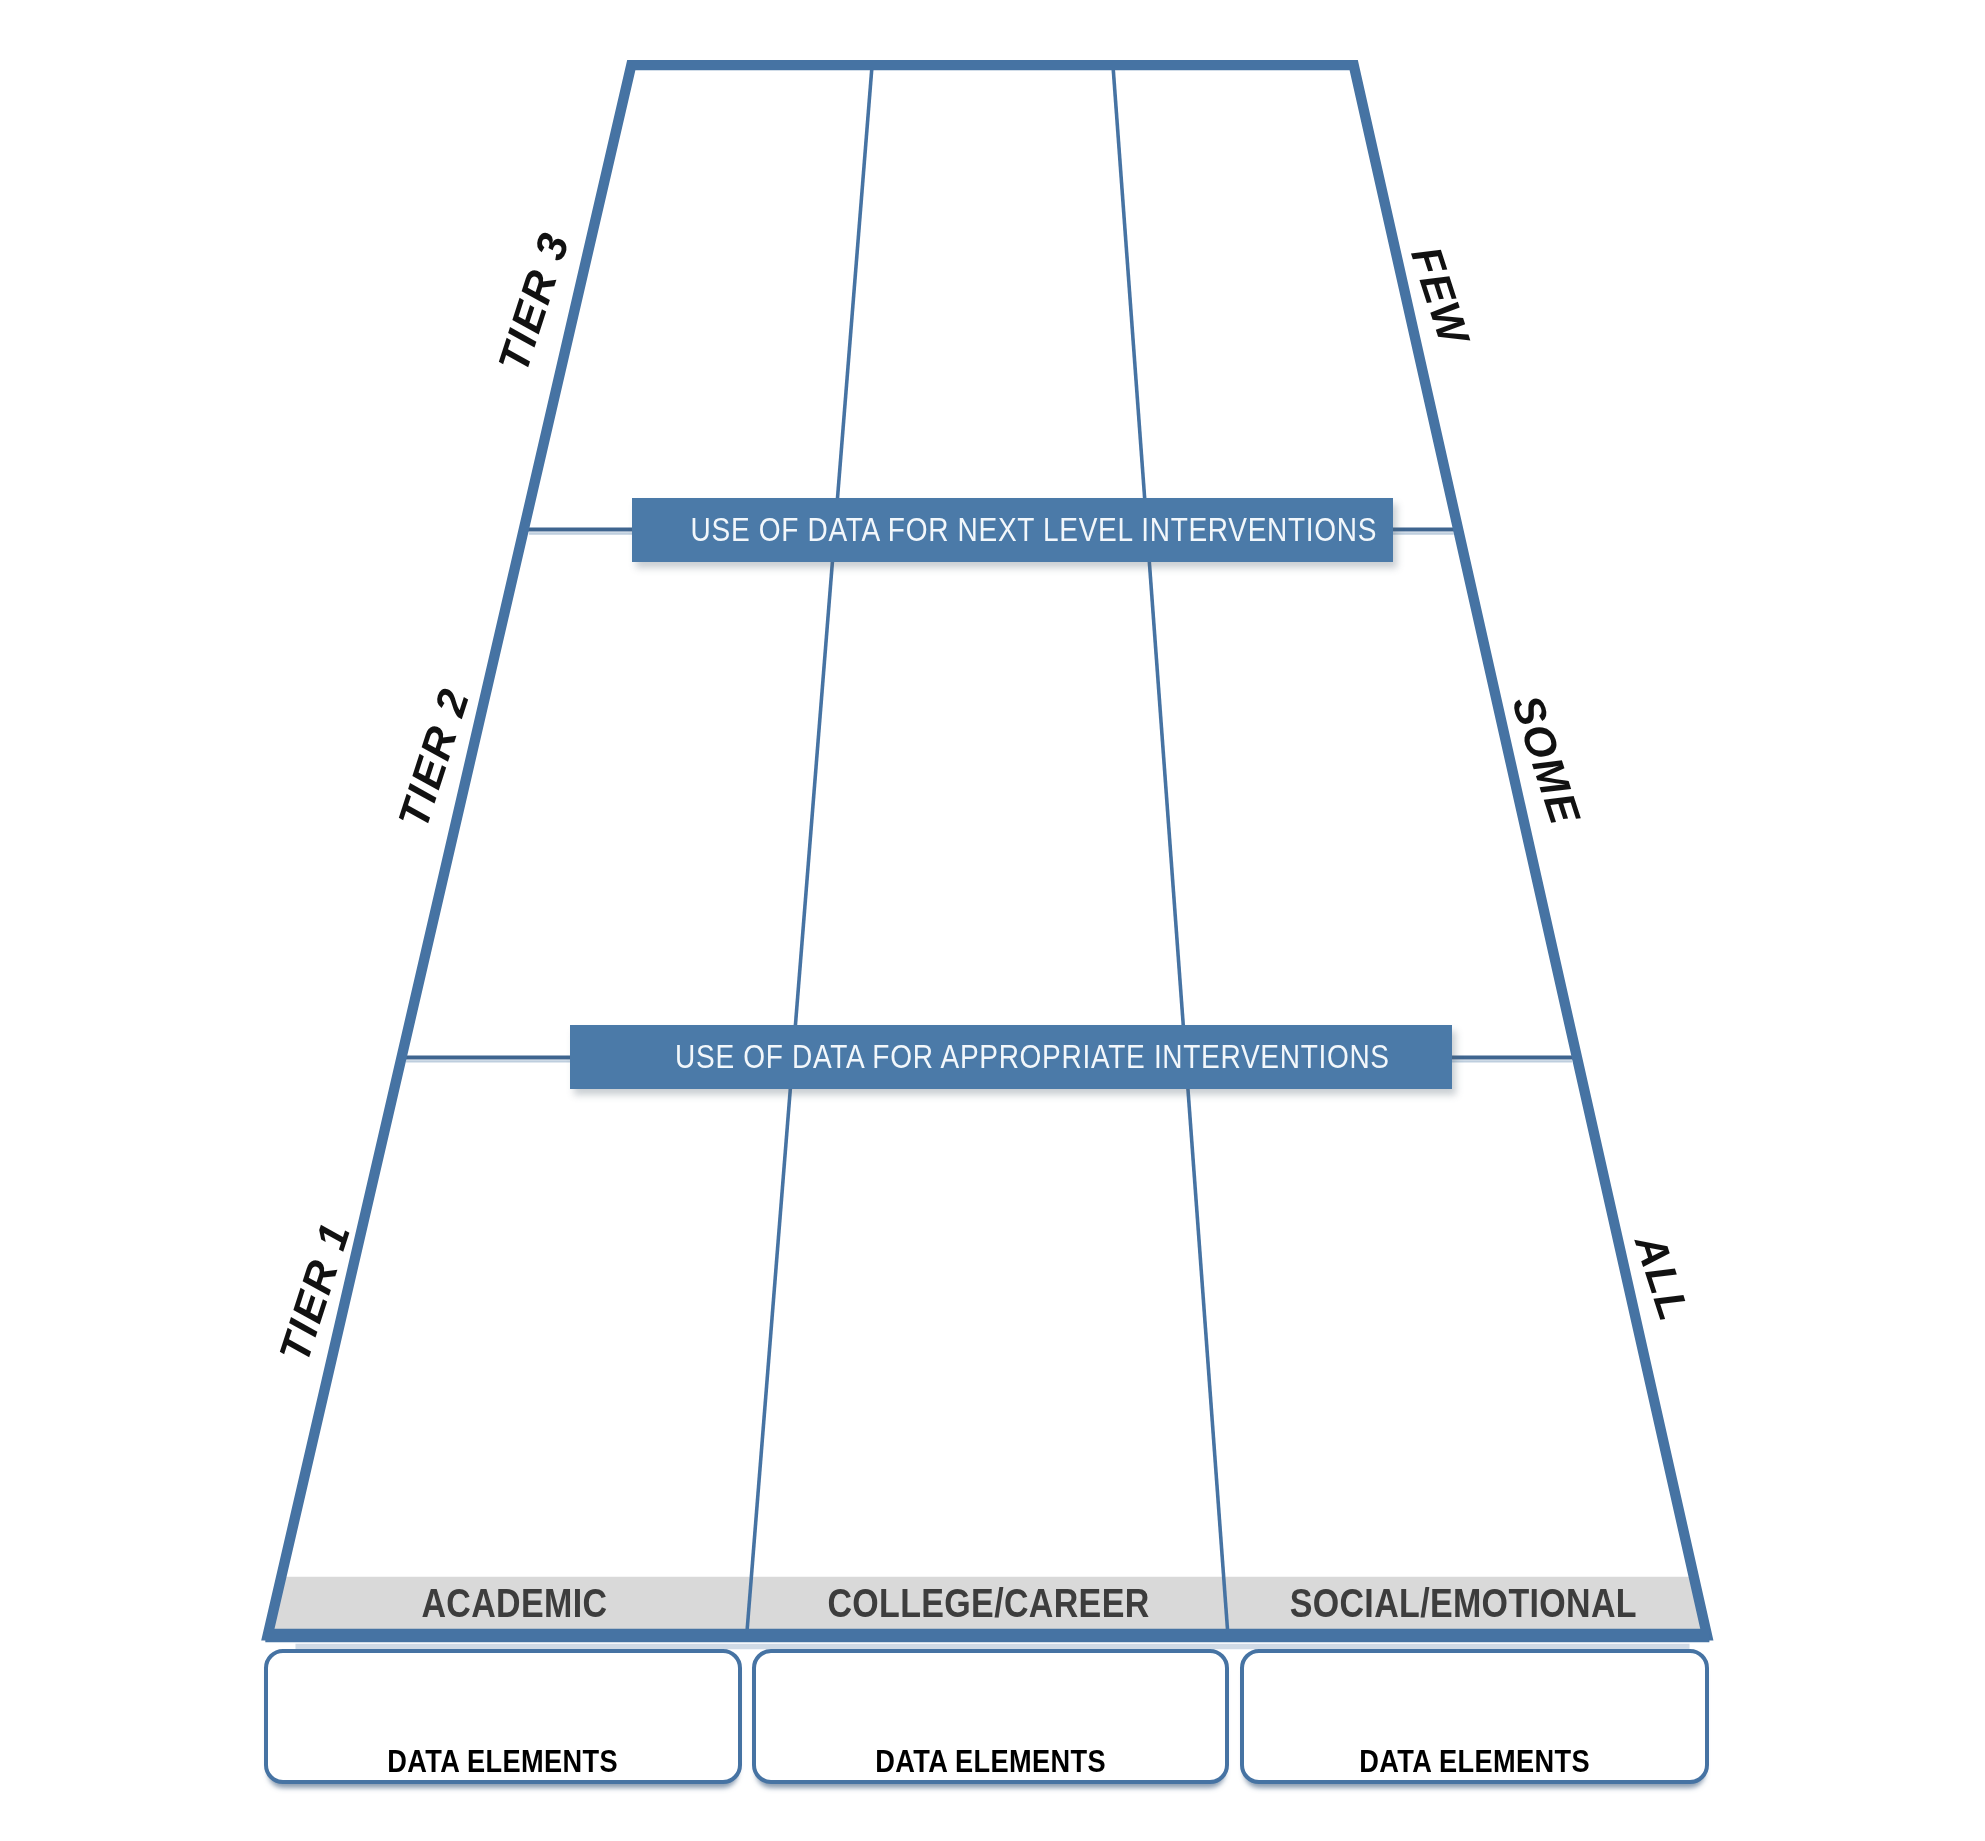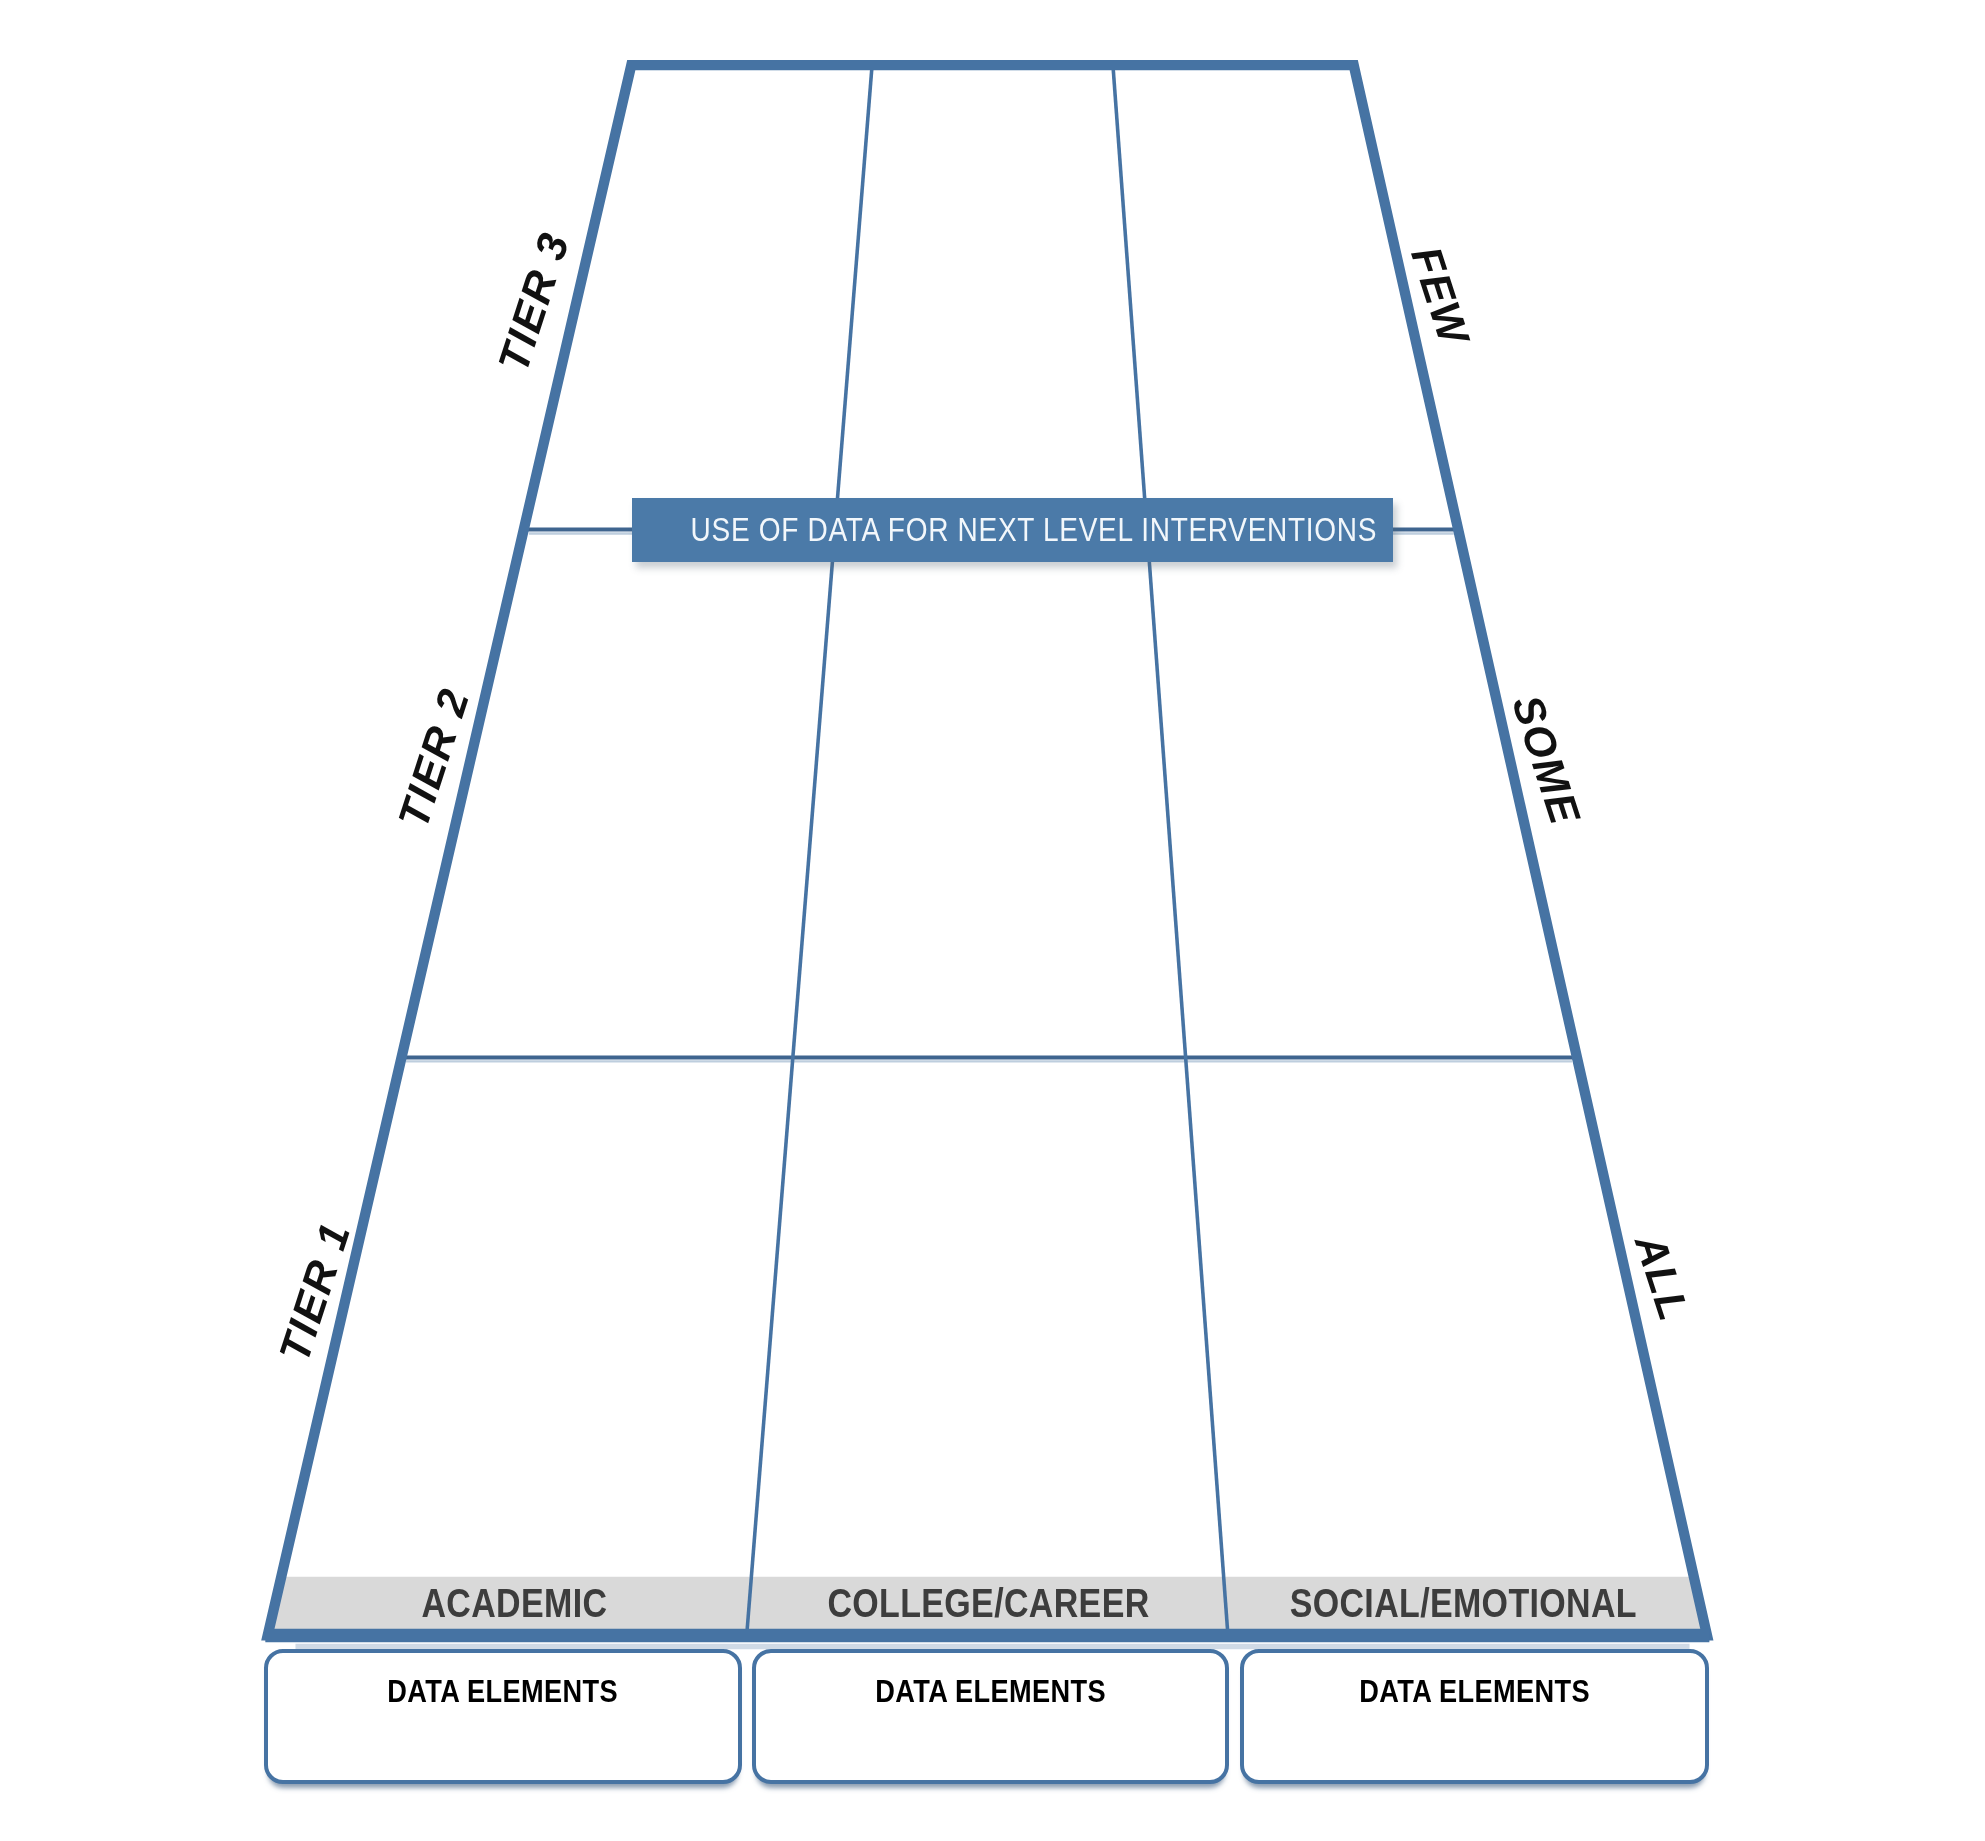--- a/index.html
+++ b/index.html
@@ -58,21 +58,21 @@
     font-size:40px;font-weight:700;color:var(--strip-text,#3D3D3D);
     white-space:nowrap;transform:scaleX(.85);letter-spacing:0.4px;
   }
 
   .data-box{
     position:absolute;
     background:#ffffff;
     border:4.8px solid var(--outline-blue,#4673A3);
     border-radius:19px;
     box-shadow:0 8px 4.8px -4px rgba(90,115,145,.7);
-    display:flex;justify-content:center;align-items:flex-start;
+    display:flex;justify-content:center;align-items:flex-end;
     padding-top:20px;box-sizing:border-box;
   }
   .data-box span{
     font-size:32px;font-weight:700;color:#000000;
     white-space:nowrap;transform:scaleX(.85);letter-spacing:0.4px;
   }
 </style>
 </head>
 <body>
 
@@ -90,20 +90,23 @@
     <line class="divider-line" x1="1098" y1="86" x2="941" y2="2052"></line>
     <line class="divider-line" x1="1402" y1="86" x2="1546" y2="2052"></line>
 
     <polygon class="outline-poly" points="795,82 1705,82 2150,2060 337,2060"></polygon>
     <line class="bottom-edge" x1="334" y1="2060" x2="2153" y2="2060"></line>
     <line class="bottom-edge-shadow" x1="372" y1="2074" x2="2128" y2="2074"></line>
   </svg>
 
   <div class="band" style="left:632px;top:498px;width:719px;height:64px;">
     <span class="band-text">USE OF DATA FOR NEXT LEVEL INTERVENTIONS</span>
+  </div>
+  <div class="band" style="left:570px;top:1025px;width:840px;height:64px;">
+    <span class="band-text">USE OF DATA FOR APPROPRIATE INTERVENTIONS</span>
   </div>
 
   <div class="side-label left" style="left:534px;top:302px;">TIER 3</div>
   <div class="side-label left" style="left:434px;top:758px;">TIER 2</div>
   <div class="side-label left" style="left:315px;top:1292px;">TIER 1</div>
 
   <div class="side-label right" style="left:1440px;top:296px;">FEW</div>
   <div class="side-label right" style="left:1546px;top:760px;">SOME</div>
   <div class="side-label right" style="left:1662px;top:1278px;">ALL</div>
 

